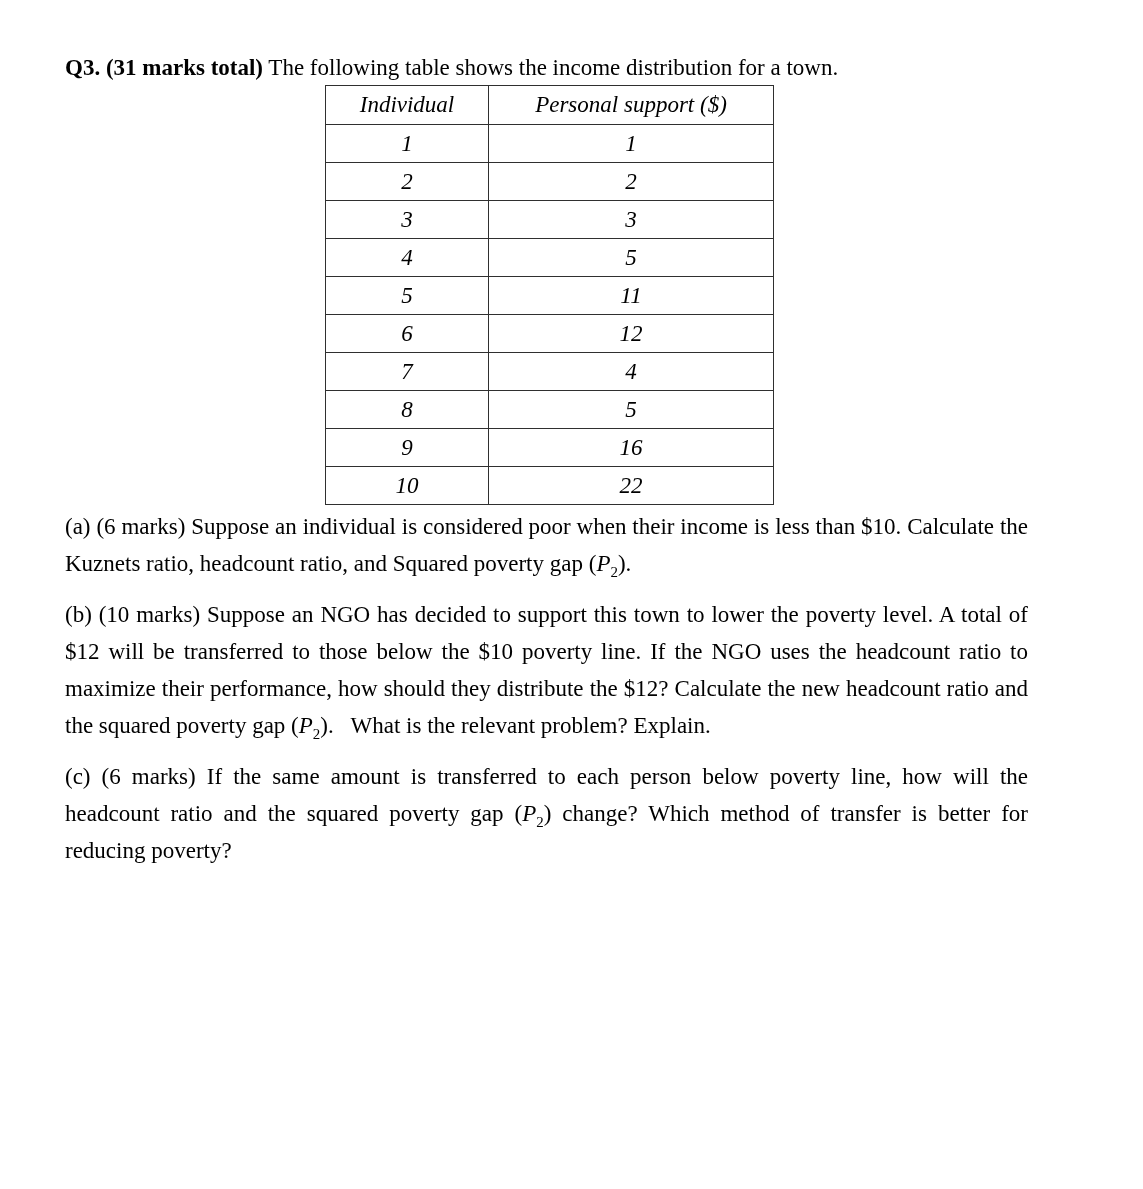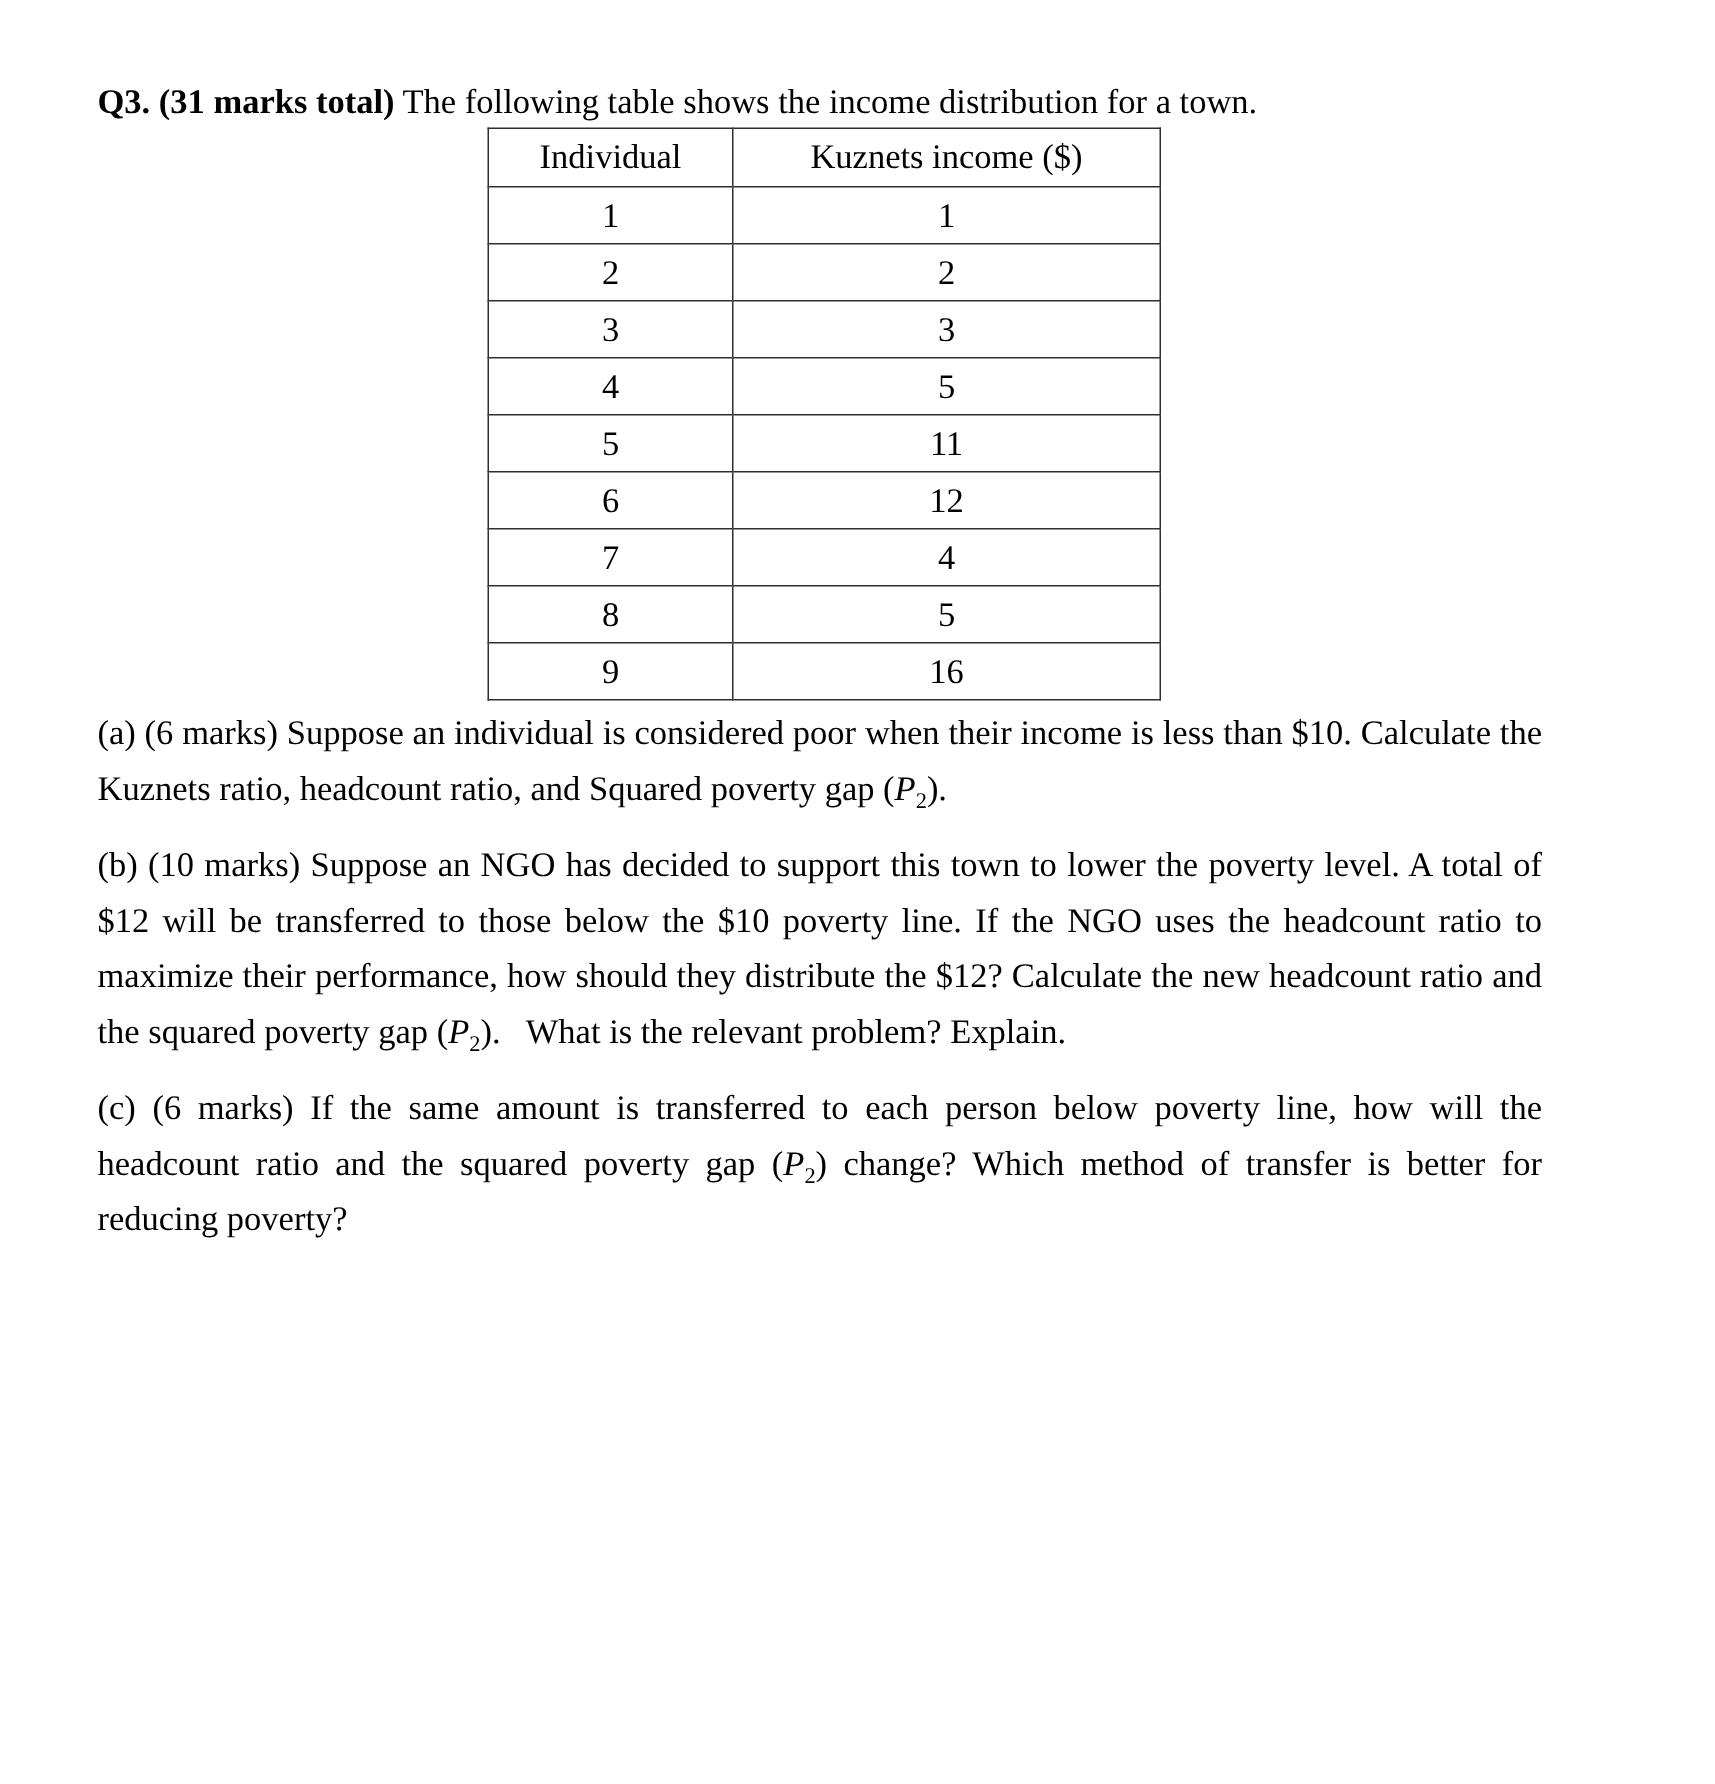--- a/index.html
+++ b/index.html
@@ -31,20 +31,21 @@
   }
   .seg-bold { font-weight: bold; }
   .seg-italic { font-style: italic; }
   sub { font-size: 0.65em; line-height: 0; }
   table.income-table {
     border-collapse: collapse;
     table-layout: fixed;
     margin-left: 260px;
     margin-top: 1px;
     width: 448px;
+    font-style: italic;
   }
   table.income-table th,
   table.income-table td {
     border: 1.5px solid #2f2f2f;
     font-size: 23px;
     font-weight: normal;
     text-align: center;
     vertical-align: middle;
     padding: 0;
   }
@@ -69,21 +70,21 @@
     <p class="title"><span class="seg-bold">Q3. (31 marks total)</span><span> The following table shows the income distribution for a town.</span></p>
 
     <table class="income-table">
       <colgroup>
         <col class="col-individual">
         <col class="col-income">
       </colgroup>
       <thead>
         <tr>
             <th>Individual</th>
-            <th>Kuznets income ($)</th>
+            <th>Personal support ($)</th>
           </tr>
       </thead>
       <tbody>
           <tr>
             <td>1</td>
             <td>1</td>
           </tr>
           <tr>
             <td>2</td>
             <td>2</td>
@@ -109,20 +110,24 @@
             <td>4</td>
           </tr>
           <tr>
             <td>8</td>
             <td>5</td>
           </tr>
           <tr>
             <td>9</td>
             <td>16</td>
           </tr>
+          <tr>
+            <td>10</td>
+            <td>22</td>
+          </tr>
         </tbody>
     </table>
 
     <p class="para first"><span>(a) (6 marks) Suppose an individual is considered poor when their income is less than $10. Calculate the Kuznets ratio, headcount ratio, and Squared poverty gap (</span><span class="seg-italic">P</span><sub>2</sub><span>).</span></p>
 
     <p class="para"><span>(b) (10 marks) Suppose an NGO has decided to support this town to lower the poverty level. A total of $12 will be transferred to those below the $10 poverty line. If the NGO uses the headcount ratio to maximize their performance, how should they distribute the $12? Calculate the new headcount ratio and the squared poverty gap (</span><span class="seg-italic">P</span><sub>2</sub><span>).&nbsp;&nbsp; What is the relevant problem? Explain.</span></p>
 
     <p class="para"><span>(c) (6 marks) If the same amount is transferred to each person below poverty line, how will the headcount ratio and the squared poverty gap (</span><span class="seg-italic">P</span><sub>2</sub><span>) change? Which method of transfer is better for reducing poverty?</span></p>
 
 

